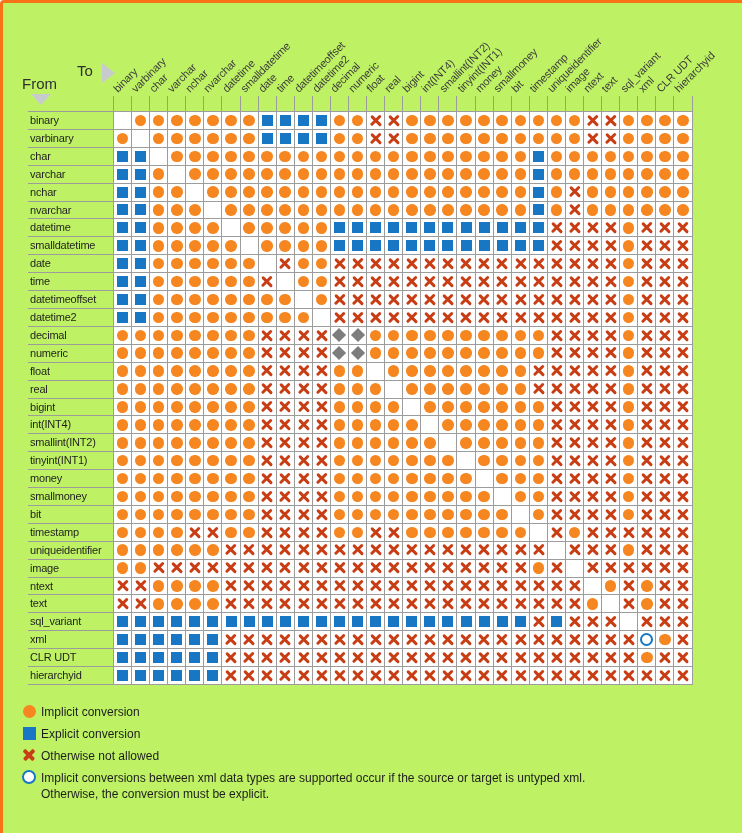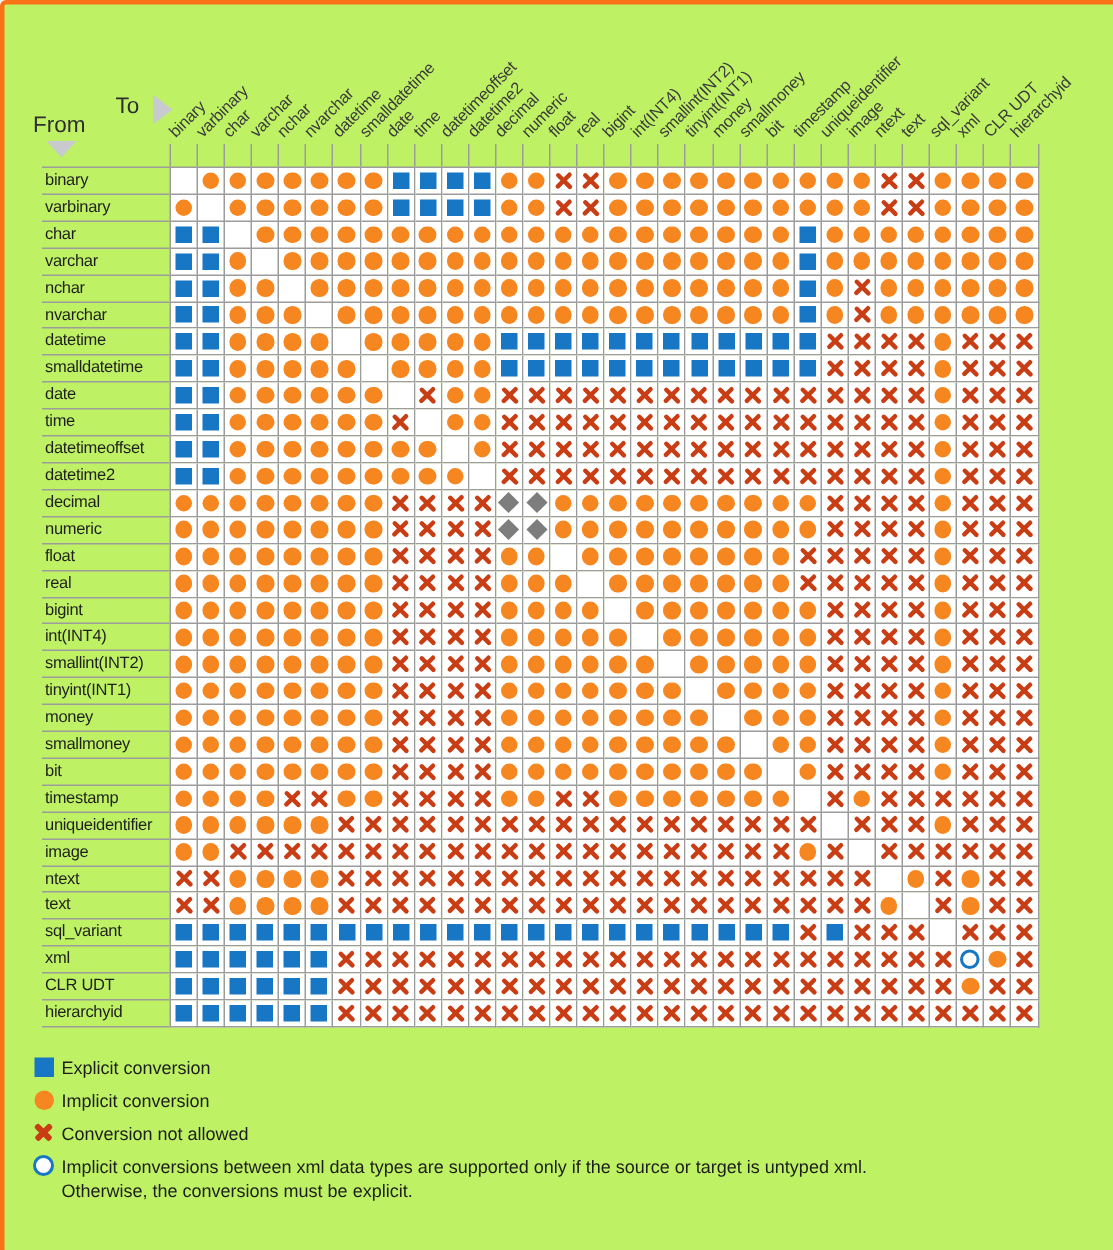--- a/index.html
+++ b/index.html
@@ -3187,45 +3187,45 @@
         <span class="mk-x"></span>
       </div>
       <div class="cell">
         <span class="mk-x"></span>
       </div>
     </div>
 
   <div class="legend" id="legend">
       <div class="legend-item">
         <span class="legend-marker">
+          <span class="mk-ci"></span>
+        </span>
+        <div class="legend-text">
+          <div>Implicit conversion</div>
+        </div>
+      </div>
+      <div class="legend-item">
+        <span class="legend-marker">
           <span class="mk-sq"></span>
         </span>
         <div class="legend-text">
           <div>Explicit conversion</div>
         </div>
       </div>
       <div class="legend-item">
         <span class="legend-marker">
-          <span class="mk-ci"></span>
-        </span>
-        <div class="legend-text">
-          <div>Implicit conversion</div>
-        </div>
-      </div>
-      <div class="legend-item">
-        <span class="legend-marker">
           <span class="mk-x"></span>
         </span>
         <div class="legend-text">
-          <div>Conversion not allowed</div>
+          <div>Otherwise not allowed</div>
         </div>
       </div>
       <div class="legend-item">
         <span class="legend-marker">
           <span class="mk-oc"></span>
         </span>
         <div class="legend-text">
-          <div>Implicit conversions between xml data types are supported only if the source or target is untyped xml.</div>
-          <div>Otherwise, the conversions must be explicit.</div>
+          <div>Implicit conversions between xml data types are supported occur if the source or target is untyped xml.</div>
+          <div>Otherwise, the conversion must be explicit.</div>
         </div>
       </div>
     </div>
 </div>
 
 </body></html>

